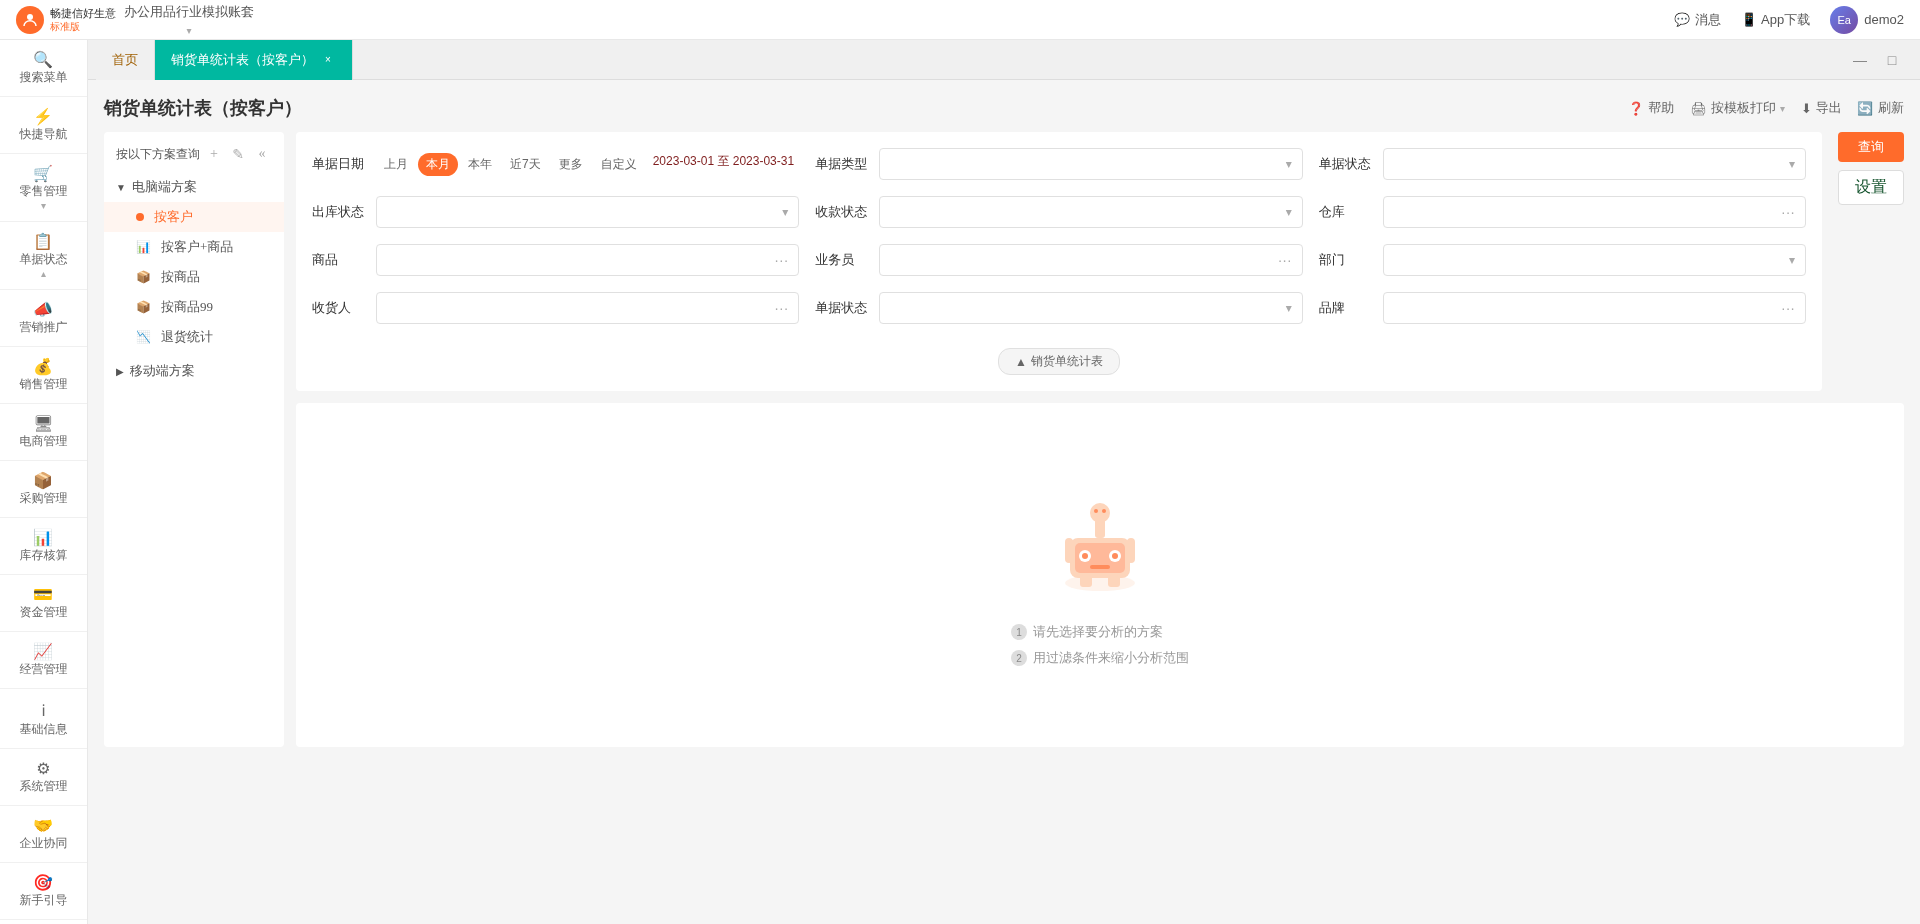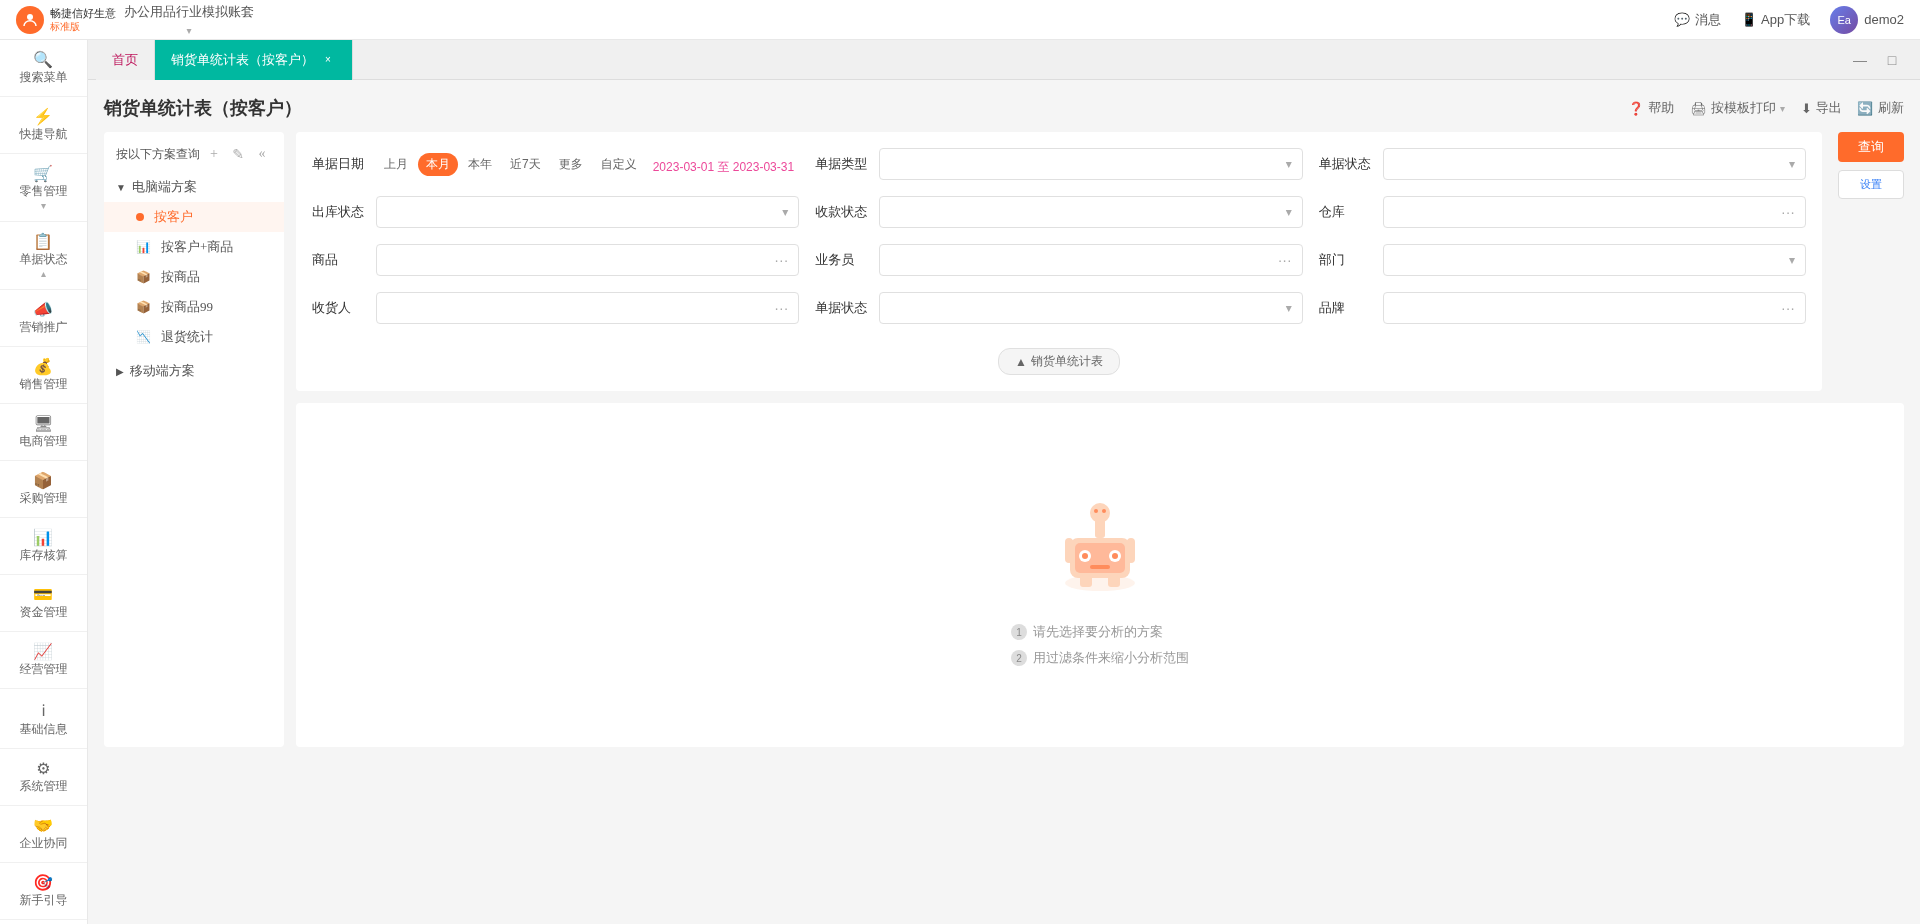--- a/index.html
+++ b/index.html
@@ -141,21 +141,21 @@
       padding: 0 8px;
       gap: 0;
     }
     .tab-item {
       display: flex;
       align-items: center;
       padding: 0 16px;
       height: 40px;
       cursor: pointer;
       font-size: 13px;
-      color: #be185d;
+      color: #a16207;
       border-right: 1px solid #ddd;
       background: #f0f0f0;
       gap: 6px;
     }
     .tab-item.active {
       background: #00b8a0;
       color: white;
     }
     .tab-close {
       display: flex;
@@ -221,26 +221,26 @@
       background: #ff6b2b;
       color: white;
       border: none;
       border-radius: 4px;
       padding: 6px 20px;
       cursor: pointer;
       font-size: 13px;
     }
     .action-btn-secondary {
       background: white;
-      color: #3b82f6;
+      color: #14532d;
       border: 1px solid #ddd;
       border-radius: 4px;
       padding: 6px 16px;
       cursor: pointer;
-      font-size: 11px;
+      font-size: 16px;
     }
 
     
     .main-panel {
       display: flex;
       gap: 12px;
     }
 
     
     .scheme-panel {
@@ -335,21 +335,21 @@
       justify-content: space-between;
       cursor: pointer;
       min-height: 32px;
     }
     .filter-control .chevron { color: #aaa; font-size: 12px; }
     .filter-control .dots { color: #aaa; font-size: 14px; }
 
     
     .date-filter {
       display: flex;
-      align-items: flex-end;
+      align-items: flex-start;
       gap: 0;
       flex: 1;
     }
     .date-tabs {
       display: flex;
       gap: 2px;
       margin-right: 8px;
     }
     .date-tab {
       padding: 3px 8px;
@@ -358,21 +358,21 @@
       cursor: pointer;
       border-radius: 3px;
     }
     .date-tab.active {
       background: #ff6b2b;
       color: white;
       border-radius: 12px;
     }
     .date-range {
       font-size: 12px;
-      color: #ec4899;
+      color: #7f1d1d;
     }
 
     
     .collapse-row {
       display: flex;
       justify-content: center;
       padding: 8px 0 0;
     }
     .collapse-btn {
       display: flex;

